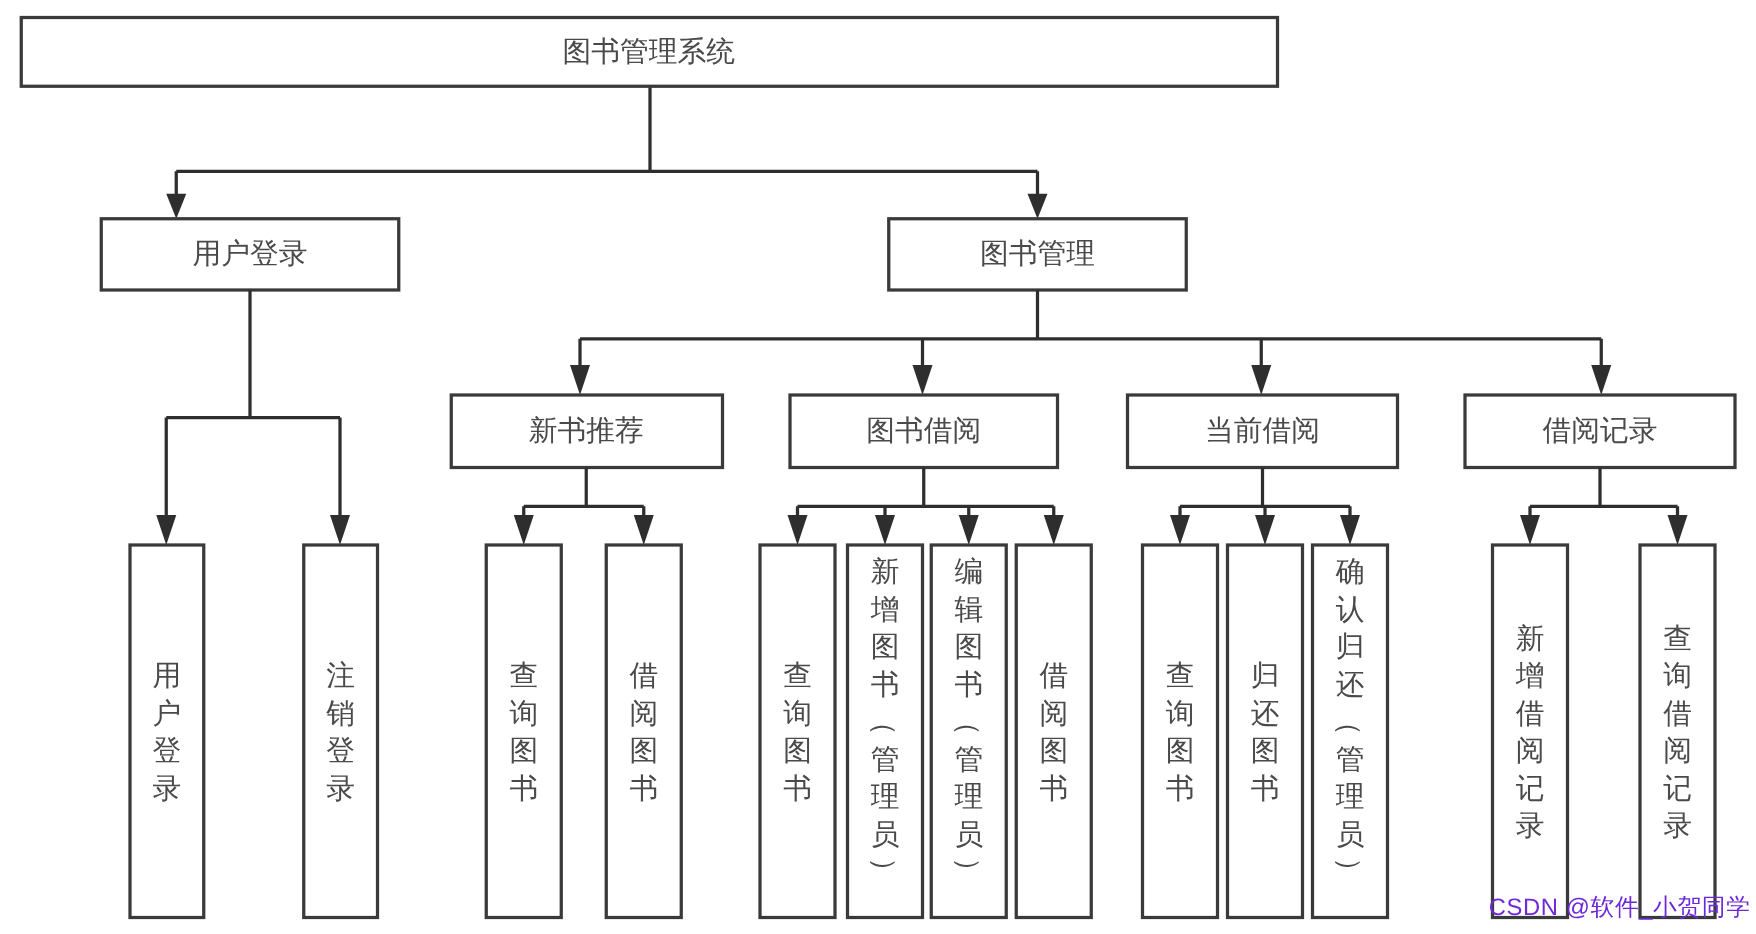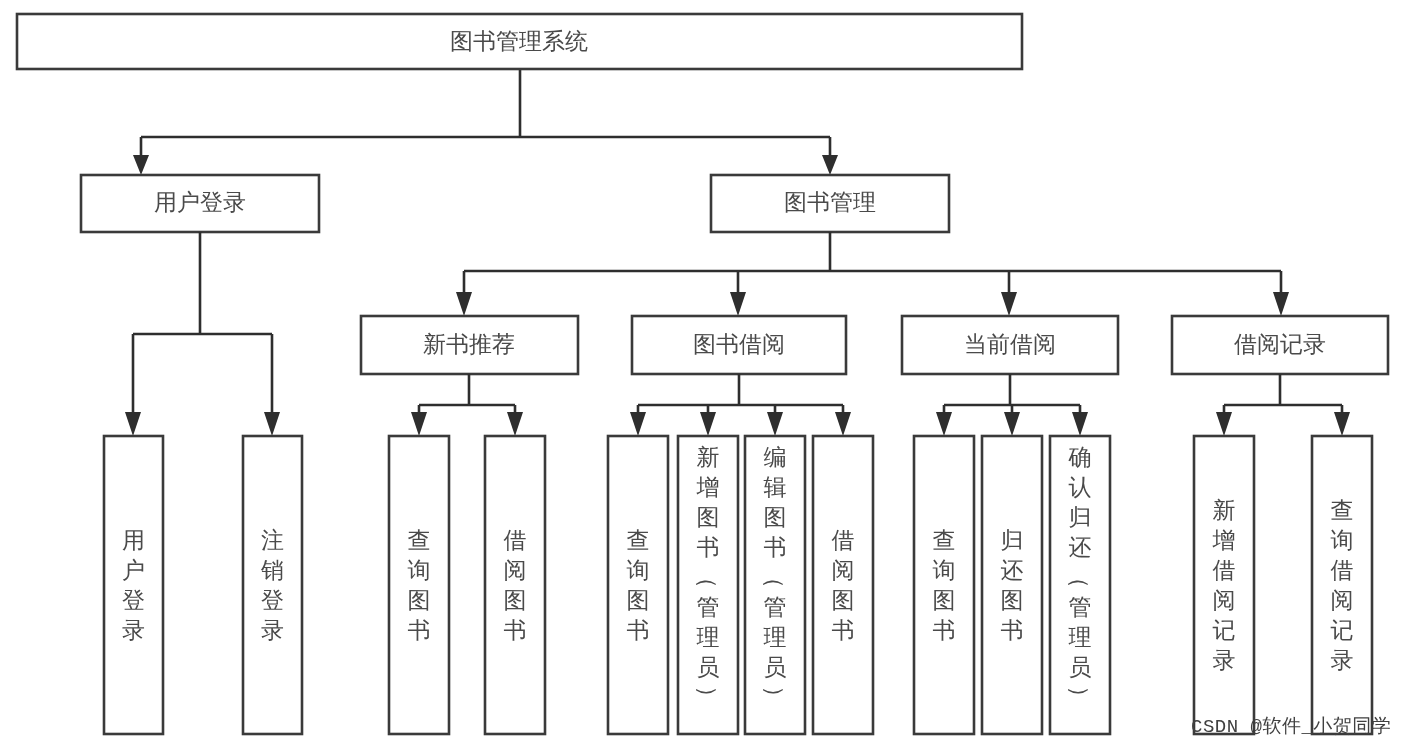--- a/index.html
+++ b/index.html
@@ -70,23 +70,23 @@
     width: 26px;
     height: 30px;
   }
   .vchar.paren {
     transform: rotate(90deg);
   }
   #watermark {
     position: absolute;
     left: 1191px;
     top: 713px;
-    font-family: Liberation Mono, monospace;
+    font-family: Liberation Sans, sans-serif;
     font-size: 19px;
-    color: #404040;
+    color: #6d28d9;
     white-space: nowrap;
     letter-spacing: 0.5px;
   }
 </style>
 </head>
 <body>
 
 <div id="diagram-root">
 
   <svg id="flow" viewBox="0 0 1405 747" xmlns="http://www.w3.org/2000/svg">

